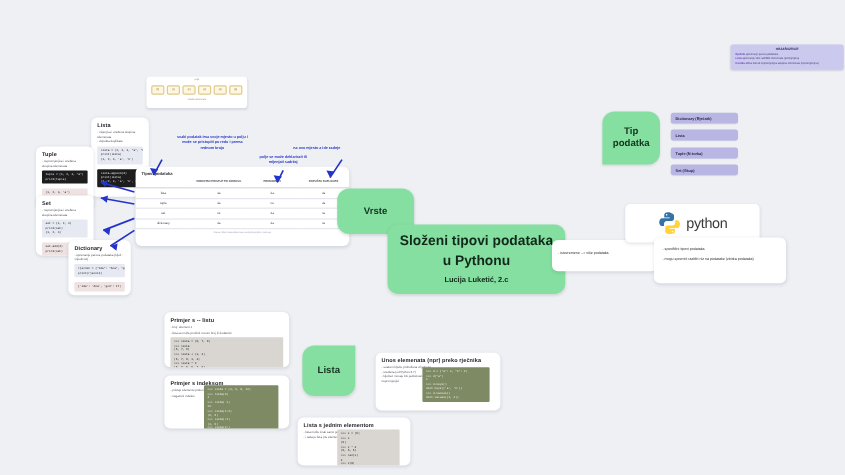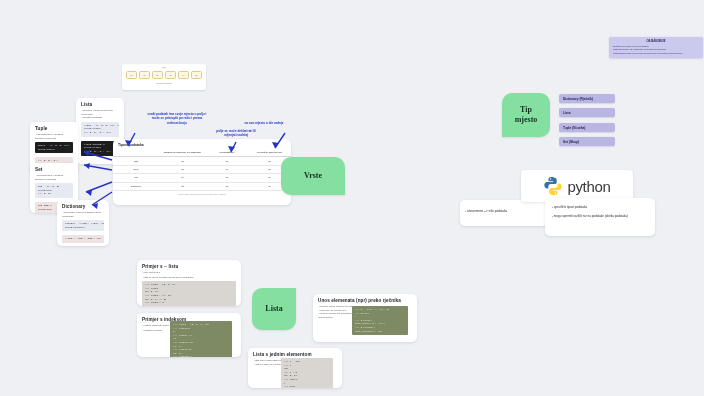--- a/index.html
+++ b/index.html
@@ -35,21 +35,20 @@
   .code.olive{background:#7d8a63;color:#f0f0e8;}
   .code.pink{background:#efe2e2;}
   .code.blue{background:#e6e9f2;}
 
   
   .node{
     position:absolute;background:#85dfa0;border-radius:10px;
     display:flex;align-items:center;justify-content:center;
     text-align:center;color:#14331f;font-weight:bold;
     box-shadow:0 1px 2px rgba(30,60,40,.12);
-    font-family:Liberation Serif, serif;
   }
   .node.sub{font-size:8px;line-height:1.25;}
   .node.center{
     font-size:11.5px;line-height:1.45;border-radius:9px;
     flex-direction:column;color:#10291a;
   }
   .node.center .author{font-size:6.2px;margin-top:4px;font-weight:bold;}
 
   
   .chip{
@@ -88,21 +87,21 @@
   .tbl td.rowname{color:#33333d;}
   .tbl-note{font-size:1.8px;color:#9a9aa6;text-align:center;margin:2px 0 3px;}
   .tbl-cap{font-size:3.4px;font-weight:bold;color:#2b2b33;margin:4px 0 1px 5px;}
 
   
   .pylogo{
     position:absolute;background:#fff;border-radius:4px;
     display:flex;align-items:center;justify-content:center;gap:4px;
     box-shadow:0 1px 3px rgba(40,50,80,.13);
   }
-  .pyword{font-size:15px;color:#3a3a3a;letter-spacing:-.3px;}
+  .pyword{font-size:12px;color:#3a3a3a;letter-spacing:-.3px;}
 
   
   .strip{position:absolute;background:#fff;border-radius:3px;box-shadow:0 1px 2px rgba(40,50,80,.12);}
   .strip-row{display:flex;gap:2px;justify-content:center;padding:3px 4px;}
   .cellbox{
     width:11px;height:6px;border:.5px solid #e0c98a;background:#fdf6e0;
     border-radius:1.5px;font-size:2px;color:#8a7434;
     display:flex;align-items:center;justify-content:center;
   }
   .striplbl{font-size:1.9px;color:#9a8a55;text-align:center;}
@@ -312,30 +311,35 @@
 &gt;&gt;&gt; len(x)
 1
 &gt;&gt;&gt; x[0]
 5</div>
   </div>
 
   <div class="node sub" style="left:281px;top:157px;width:64px;height:38px;border-bottom-right-radius:0;">
     <span>Vrste</span>
   </div>
 
+  <div class="node center" style="left:323px;top:187px;width:148px;height:58px;">
+    <span>Složeni tipovi podataka</span>
+    <span>u Pythonu</span>
+    <span class="author">Lucija Luketić, 2.c</span>
+  </div>
 
 
   <div class="node sub" style="left:252px;top:288px;width:44px;height:42px;border-top-right-radius:0;">
     <span>Lista</span>
   </div>
 
 
   <div class="node sub" style="left:502px;top:93px;width:48px;height:44px;border-bottom-left-radius:0;flex-direction:column;">
     <span>Tip</span>
-    <span>mjesto</span>
+    <span>podatka</span>
   </div>
 
   <div class="chip" style="left:559px;top:94px;width:52px;height:9px;">
     <span>Dictionary (Rječnik)</span>
   </div>
   <div class="chip" style="left:559px;top:108px;width:52px;height:9px;">
     <span>Lista</span>
   </div>
   <div class="chip" style="left:559px;top:123px;width:52px;height:9px;">
     <span>Tuple (N-torka)</span>

